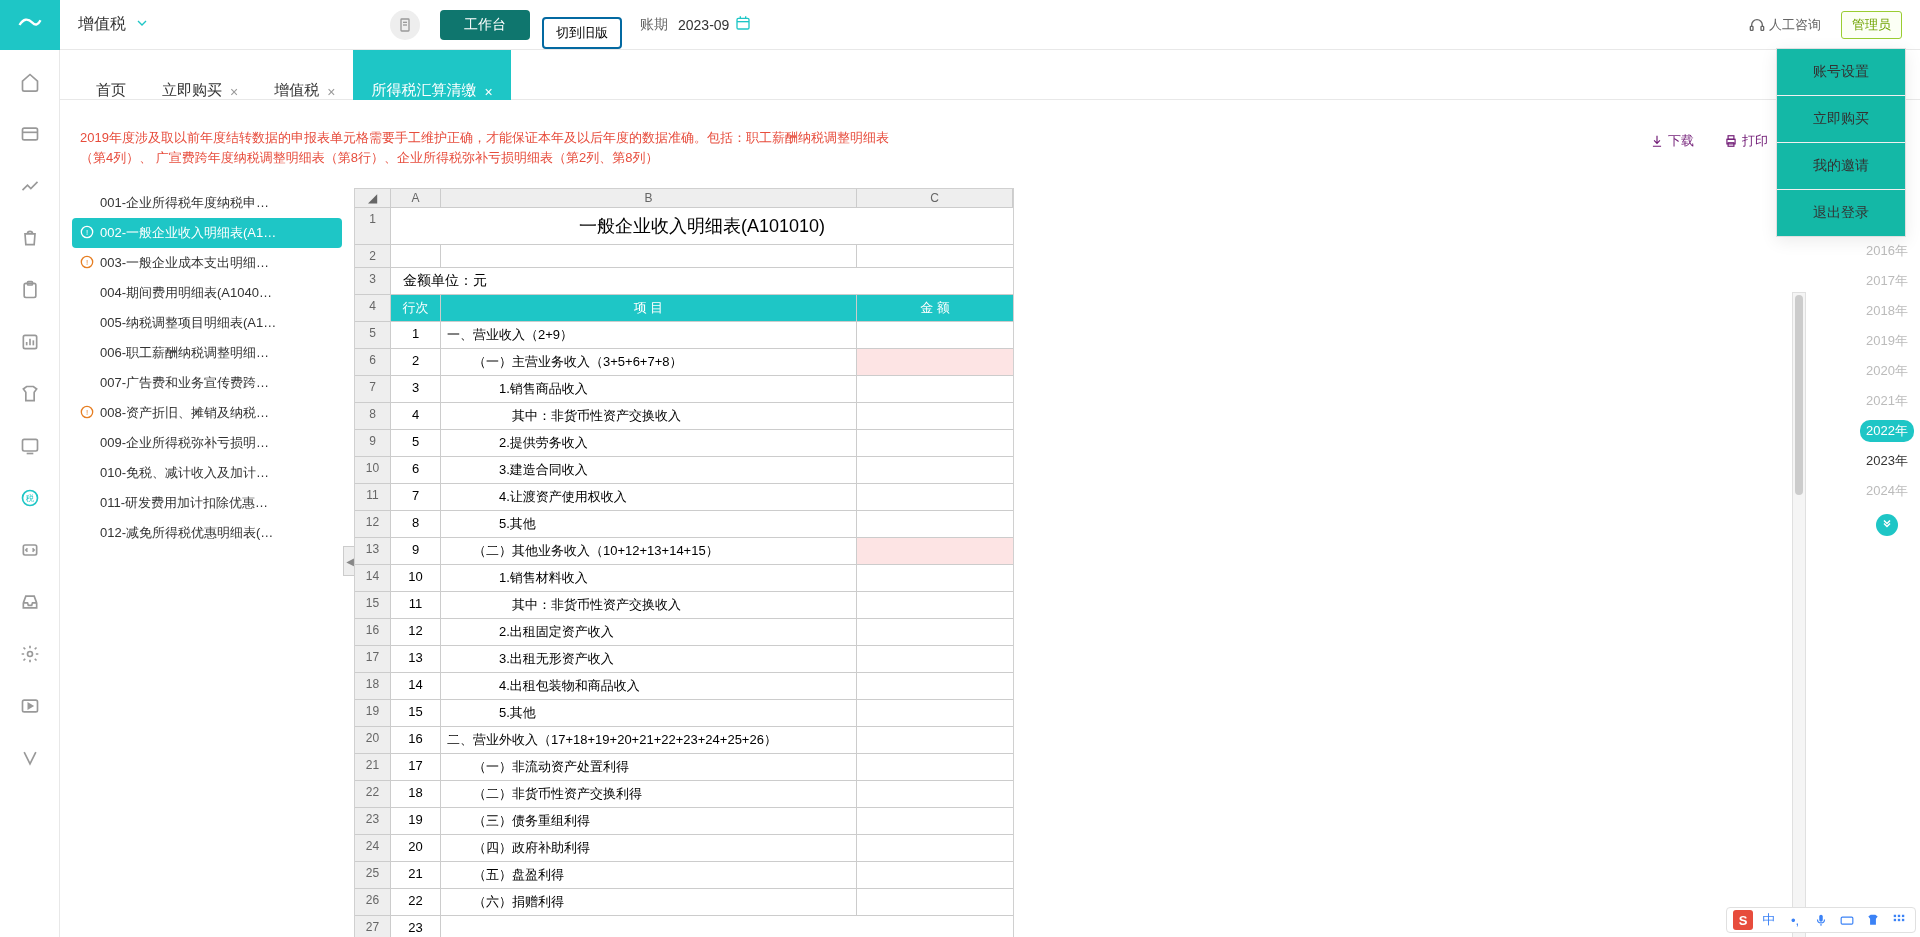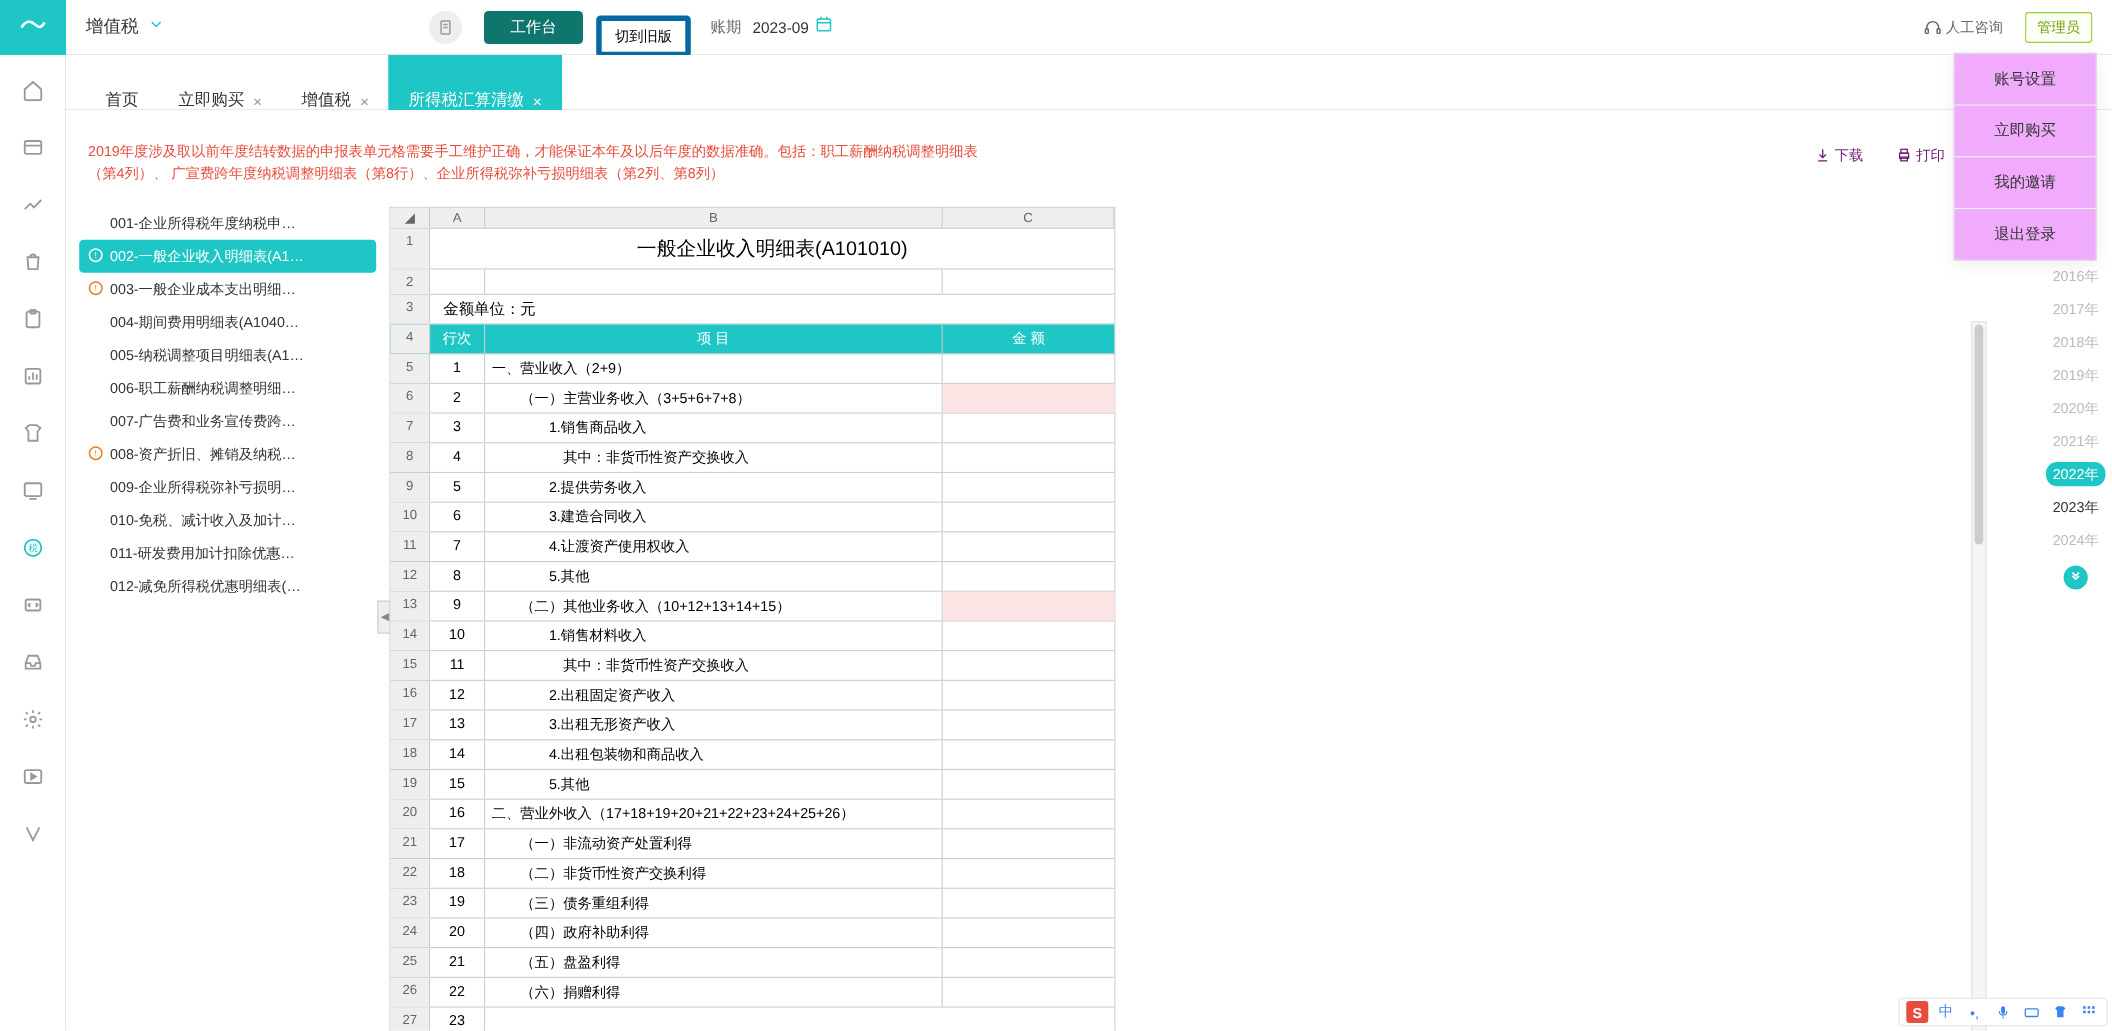--- a/index.html
+++ b/index.html
@@ -12,31 +12,31 @@
 .side-icons { display: flex; flex-direction: column; align-items: center; padding-top: 20px; gap: 28px; }
 .side-icon { width: 24px; height: 24px; display: flex; align-items: center; justify-content: center; cursor: pointer; color: #999; }
 .side-icon.active { color: #1ec6c6; }
 
 
 .top-header { position: absolute; left: 60px; top: 0; width: 1860px; height: 50px; background: #fff; border-bottom: 1px solid #e8e8e8; display: flex; align-items: center; padding: 0 18px; }
 .dropdown-sel { font-size: 16px; color: #333; margin-right: 240px; display: flex; align-items: center; }
 .chev-down { color: #1ec6c6; margin-left: 8px; }
 .round-icon { width: 30px; height: 30px; border-radius: 50%; background: #eee; margin-right: 20px; display: flex; align-items: center; justify-content: center; color: #999; }
 .btn-workbench { background: #0f766e; color: #fff; border: none; border-radius: 4px; padding: 6px 24px; font-size: 14px; cursor: pointer; margin-right: 12px; }
-.btn-switch { background: #fff; border: 5px solid #0369a1; border-radius: 4px; padding: 5px 12px; font-size: 13px; cursor: pointer; margin-right: 18px; margin-top: 16px; }
+.btn-switch { background: #fff; border: 2px solid #0369a1; border-radius: 4px; padding: 5px 12px; font-size: 13px; cursor: pointer; margin-right: 18px; margin-top: 16px; }
 .period-label { font-size: 14px; color: #666; margin-right: 10px; }
 .period-value { font-size: 14px; color: #333; margin-right: 6px; }
 .cal-icon { color: #1ec6c6; }
 .header-spacer { flex: 1; }
 .consult { display: flex; align-items: center; font-size: 13px; color: #666; margin-right: 20px; cursor: pointer; }
 .consult svg { margin-right: 4px; }
 .admin-btn { border: 1px solid #9acd32; color: #6fa300; padding: 4px 10px; font-size: 13px; border-radius: 3px; cursor: pointer; background: #fcfff5; }
 
 
-.user-menu { position: absolute; right: 14px; top: 48px; width: 130px; background: #f0abfc; border: 1px solid #e0e0e0; box-shadow: 0 4px 16px rgba(0,0,0,.08); z-index: 100; }
+.user-menu { position: absolute; right: 14px; top: 48px; width: 130px; background: #14b8a6; border: 1px solid #e0e0e0; box-shadow: 0 4px 16px rgba(0,0,0,.08); z-index: 100; }
 .user-menu-item { padding: 14px 20px; font-size: 14px; color: #333; cursor: pointer; border-bottom: 1px solid #f0f0f0; text-align: center; }
 .user-menu-item:last-child { border-bottom: none; }
 
 
 .tabs-bar { position: absolute; left: 60px; top: 50px; width: 1860px; height: 50px; background: #fff; border-bottom: 1px solid #e8e8e8; display: flex; align-items: center; padding-left: 18px; }
 .tab { padding: 0 18px; height: 50px; display: flex; align-items: flex-end; font-size: 15px; color: #333; cursor: pointer; position: relative; }
 .tab .close { margin-left: 8px; color: #999; font-size: 14px; }
 .tab.active { background: #1ec6c6; color: #fff; }
 .tab.active .close { color: #fff; }
 

